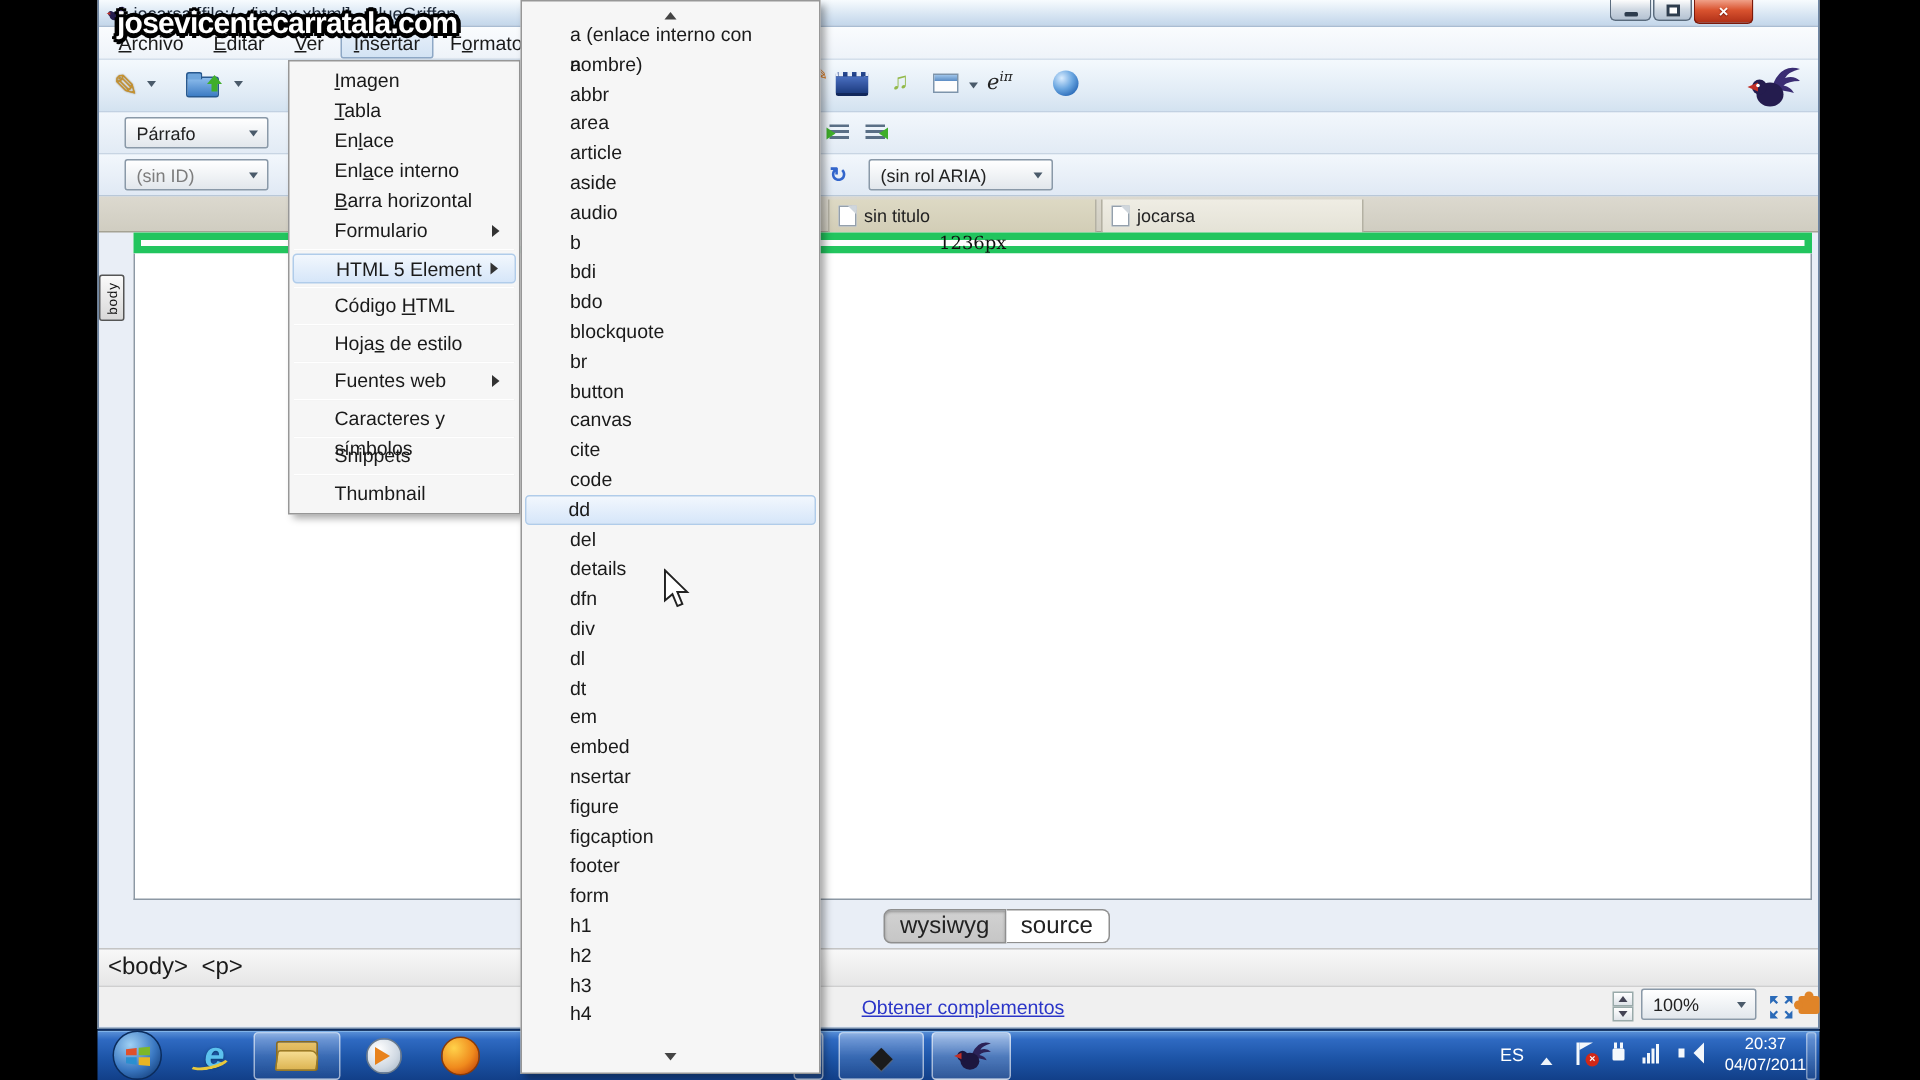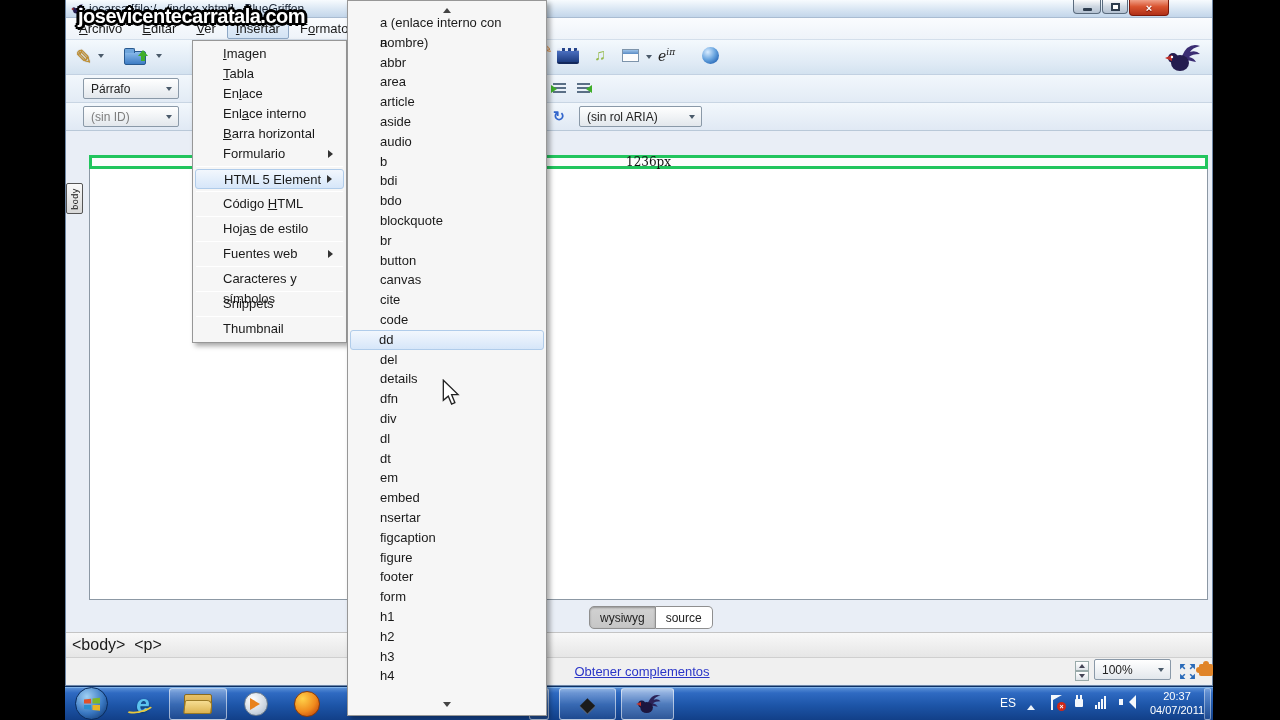--- a/index.html
+++ b/index.html
@@ -83,32 +83,32 @@
       background:linear-gradient(#dcd9cf,#d0cdc1); border-bottom:1px solid #a5a294; }
   .tab { position:absolute; top:2px; height:22px; display:flex; align-items:center;
       font-size:12px; color:#222; padding-left:6px; border-right:1px solid #b4b1a3; border-left:1px solid #b4b1a3; }
   .tab.active { background:linear-gradient(#ddd9c4,#d2cdb6); }
   .tab.inactive { background:linear-gradient(#efede4,#e4e2d6); }
   .page-icon { width:12px; height:14px; background:#fff; border:1px solid #94a0ac; margin-right:5px; position:relative; }
   .page-icon::after { content:""; position:absolute; right:-1px; top:-1px; border:3px solid #cfd6dc;
       border-left-color:transparent; border-bottom-color:transparent; }
 
   .ruler { position:absolute; left:23px; top:155px; width:1119px; height:14px; background:#fdfdfd;
-      border:3px solid #22c55e; display:flex; align-items:center; justify-content:center;
+      border:5px solid #22c55e; display:flex; align-items:center; justify-content:center;
       font-family:"DejaVu Serif", serif; font-size:12px; color:#111; }
   .doc { position:absolute; left:23px; top:169px; width:1119px; height:431px; background:#fff;
       border-left:1px solid #8c98a4; border-right:1px solid #8c98a4; border-bottom:1px solid #8c98a4; }
   .body-tag { position:absolute; left:0px; top:183px; width:17px; height:31px;
       background:linear-gradient(#fafafa,#d8d8d8); border:1px solid #555; border-radius:2px;
       display:flex; align-items:center; justify-content:center; }
   .body-tag span { transform:rotate(-90deg); font-size:9px; color:#111; letter-spacing:0.5px; }
 
   
   .view-toggle { position:absolute; left:523px; top:606px; display:flex; }
-  .vt-btn { height:23px; padding:0 10px; font-size:12px; color:#222; border:1px solid #8f8f8f;
+  .vt-btn { height:23px; padding:0 10px; font-size:16px; color:#222; border:1px solid #8f8f8f;
       display:flex; align-items:center; background:#fff; }
   .vt-btn.first { border-radius:5px 0 0 5px; }
   .vt-btn.last { border-radius:0 5px 5px 0; border-left:none; }
   .vt-btn.active { background:linear-gradient(#d2d2d2,#c6c6c6); box-shadow:inset 0 1px 2px rgba(0,0,0,.3); }
 
   .statusbar { position:absolute; left:0; top:632px; width:100%; height:25px;
       background:linear-gradient(#f8f8f8,#e6e6e6); border-top:1px solid #c4c4c4;
       display:flex; align-items:center; padding-left:6px; font-size:16px; color:#1a1a1a; white-space:pre; }
   .addonbar { position:absolute; left:0; top:657px; width:100%; height:27px;
       background:#f0f0f0; border-top:1px solid #cfcfcf; display:flex; align-items:center;justify-content:center; }
@@ -328,20 +328,30 @@
         </div>
       <div class="ticon" style="left:487px;top:5px;">
           <span class="rotate-glyph">↻</span>
         </div>
       <div class="w7select" style="left:513px;top:3px;width:123px;">
         <span>(sin rol ARIA)</span>
         <span class="caret sel-caret"></span>
       </div>
     </div>
 
+    <div class="tabbar">
+      <div class="tab active" style="left:486px;width:179px;">
+        <span class="page-icon"></span>
+        <span>sin titulo</span>
+      </div>
+      <div class="tab inactive" style="left:668px;width:175px;">
+        <span class="page-icon"></span>
+        <span>jocarsa</span>
+      </div>
+    </div>
 
     <div class="ruler">
       <span>1236px</span>
     </div>
 
     <div class="doc"></div>
     <div class="body-tag">
       <span>body</span>
     </div>
 
@@ -502,22 +512,22 @@
         <div class="mi hl">dd</div>
         <div class="mi">del</div>
         <div class="mi">details</div>
         <div class="mi">dfn</div>
         <div class="mi">div</div>
         <div class="mi">dl</div>
         <div class="mi">dt</div>
         <div class="mi">em</div>
         <div class="mi">embed</div>
         <div class="mi">nsertar</div>
+        <div class="mi">figure</div>
         <div class="mi">figcaption</div>
-        <div class="mi">figure</div>
         <div class="mi">footer</div>
         <div class="mi">form</div>
         <div class="mi">h1</div>
         <div class="mi">h2</div>
         <div class="mi">h3</div>
         <div class="mi">h4</div>
       </div>
     <div class="scroll-arrow down">
         <span class="sa-dn"></span>
       </div>

